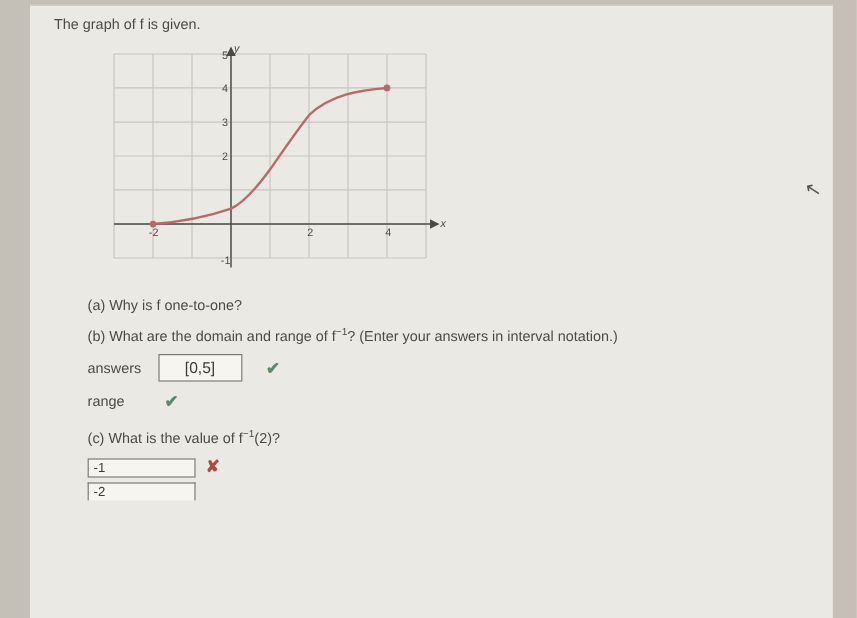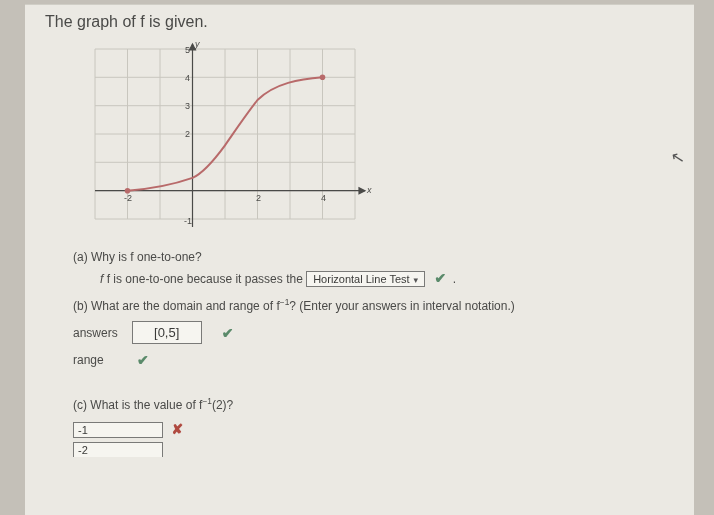--- a/index.html
+++ b/index.html
@@ -13,21 +13,21 @@
   }
   .page {
     background: #ebe9e3;
     margin: 4px 20px 0 25px;
     padding: 8px 20px 0 20px;
     height: 511px;
     position: relative;
     border-top: 1px solid #d0cec6;
   }
   .prompt {
-    font-size: 16px;
+    font-size: 12px;
     color: #4a4a48;
     margin-bottom: 8px;
   }
   .chart-wrap {
     margin: 4px 0 12px 30px;
   }
   .qrow {
     font-size: 12px;
     color: #4a4a48;
     margin: 10px 0 6px 28px;
@@ -158,43 +158,35 @@
         <text x="110" y="14">5</text>
         <text x="292" y="154" font-style="italic">x</text>
         <text x="120" y="8" font-style="italic">y</text>
       </g>
     </svg>
   </div>
 
   <div class="qrow">
     <span>(a) Why is f one-to-one?</span>
   </div>
-  <div class="indent">
-    <i>f</i> <span>f is one-to-one because it passes the</span>
-    <span class="select-box">
-      <span>Horizontal Line Test</span><span class="chev">▾</span>
-    </span>
-    <span class="check">✔</span>
-    <span>&nbsp;.</span>
-  </div>
 
   <div class="qrow" style="margin-top:10px">
     <span>(b) What are the domain and range of  f</span><sup>−1</sup><span>?  (Enter your answers in interval notation.)</span>
   </div>
   <div class="ans-row">
     <span>answers</span>
     <span class="ans-box">[0,5]</span>
     <span class="check">✔</span>
   </div>
   <div class="ans-row">
     <span style="min-width:44px">range</span>
     <span class="check">✔</span>
   </div>
 
-  <div class="qrow" style="margin-top:28px">
+  <div class="qrow" style="margin-top:14px">
     <span>(c) What is the value of  f</span><sup>−1</sup><span>(2)?</span>
   </div>
   <div>
     <span class="small-input">-1</span>
     <span class="cross">✘</span>
   </div>
 
   <div>
     <span class="small-input" style="border-bottom:none">-2</span>
   </div>

